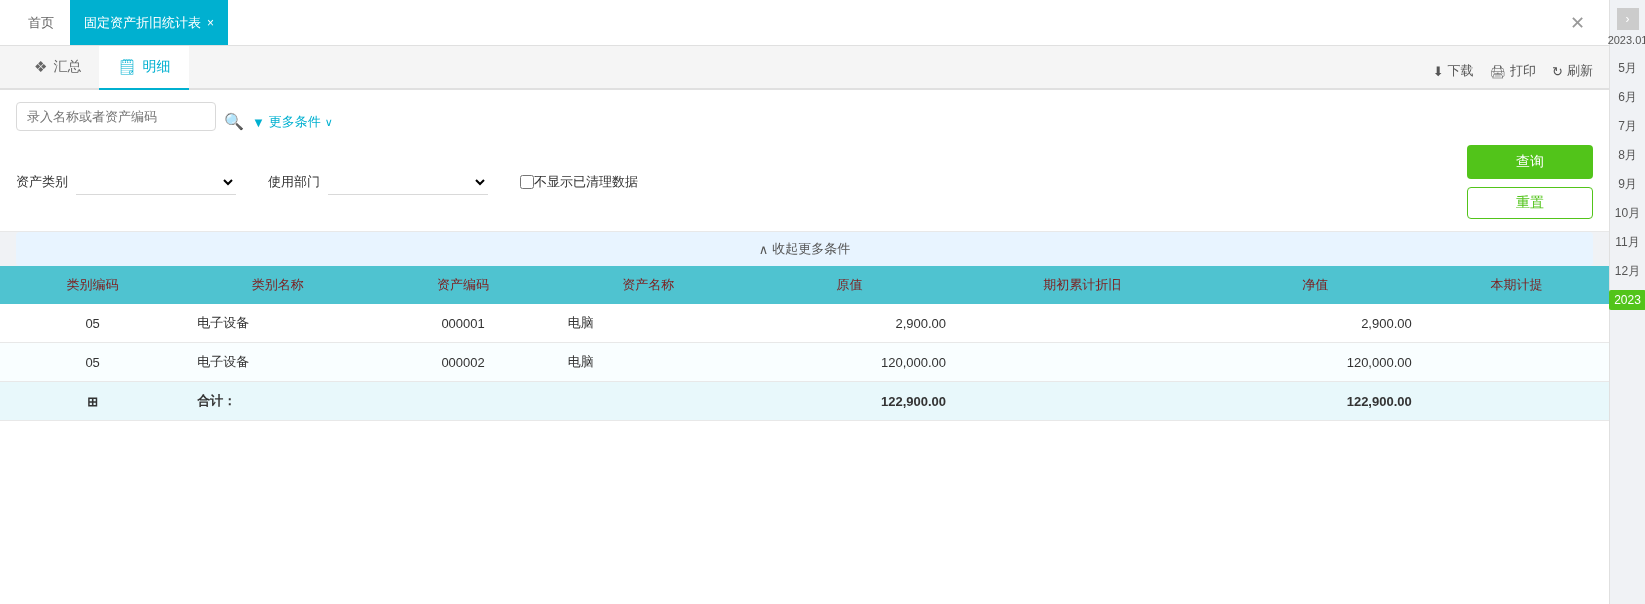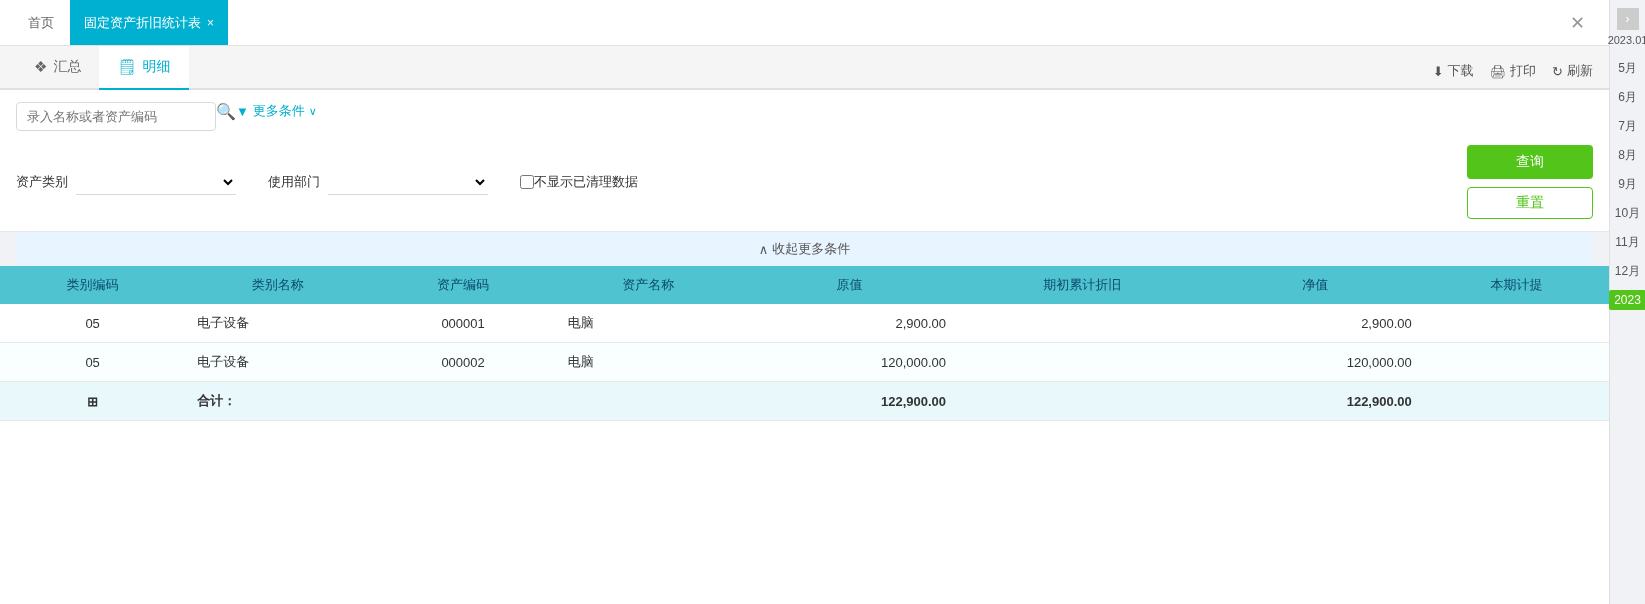--- a/index.html
+++ b/index.html
@@ -20,40 +20,40 @@
     .tab-bar { display: flex; align-items: flex-end; background: #f5f5f5; padding: 0 16px; border-bottom: 2px solid #e0e0e0; height: 44px; gap: 0; }
     .tab-item { display: flex; align-items: center; gap: 6px; padding: 0 18px; height: 44px; cursor: pointer; font-size: 14px; color: #666; border-bottom: 2px solid transparent; margin-bottom: -2px; }
     .tab-item.active { color: #00b0d0; border-bottom: 2px solid #00b0d0; background: #fff; }
     .tab-icon { font-size: 15px; }
     .tab-spacer { flex: 1; }
     .toolbar-btns { display: flex; align-items: center; gap: 16px; padding-bottom: 8px; }
     .toolbar-btn { display: flex; align-items: center; gap: 4px; font-size: 13px; color: #555; cursor: pointer; }
 
     
     .filter-area { background: #fff; padding: 12px 16px; border-bottom: 1px solid #e8e8e8; }
-    .filter-row1 { display: flex; align-items: flex-start; margin-bottom: 0; }
+    .filter-row1 { display: flex; align-items: flex-end; gap: 8px; margin-bottom: 0; }
     .search-input { border: 1px solid #d9d9d9; border-radius: 4px; padding: 6px 10px; width: 200px; font-size: 13px; color: #999; outline: none; }
     .search-icon { color: #999; font-size: 16px; cursor: pointer; }
     .more-filter { display: flex; align-items: center; gap: 4px; color: #00b0d0; font-size: 13px; cursor: pointer; }
     .filter-arrow { font-size: 11px; }
     .filter-row2 { display: flex; align-items: center; gap: 32px; margin-top: 14px; }
     .filter-field { display: flex; align-items: center; gap: 8px; }
     .filter-label { font-size: 13px; color: #333; }
     .filter-select { border: none; border-bottom: 1px solid #d9d9d9; padding: 4px 8px; width: 160px; font-size: 13px; outline: none; background: transparent; cursor: pointer; }
     .filter-checkbox-group { display: flex; align-items: center; gap: 0; }
     .filter-checkbox { width: 14px; height: 14px; border: 1px solid #d9d9d9; cursor: pointer; }
     .filter-btns { margin-left: auto; display: flex; flex-direction: column; gap: 8px; }
     .btn-query { background: #52c41a; color: #fff; border: none; border-radius: 4px; padding: 8px 32px; font-size: 14px; cursor: pointer; }
     .btn-reset { background: #fff; color: #52c41a; border: 1px solid #52c41a; border-radius: 4px; padding: 6px 48px; font-size: 14px; cursor: pointer; }
     .collapse-btn { display: flex; justify-content: center; align-items: center; padding: 8px 0; margin: 0 16px; background: #e8f4ff; border-radius: 4px; color: #555; font-size: 13px; cursor: pointer; gap: 4px; }
 
     
     .table-container { flex: 1; overflow: auto; margin: 0; background: #fff; }
     table { width: 100%; border-collapse: collapse; }
-    thead tr { background: #4fc3d0; color: #0c4a6e; }
+    thead tr { background: #4fc3d0; color: #7f1d1d; }
     thead th { padding: 10px 12px; font-size: 13px; font-weight: normal; text-align: center; border: none; white-space: nowrap; }
     tbody tr { border-bottom: 1px solid #e8e8e8; }
     tbody tr:nth-child(odd) { background: #fff; }
     tbody tr:nth-child(even) { background: #f9feff; }
     tbody tr.total-row { background: #e8f8fb; font-weight: bold; }
     tbody td { padding: 10px 12px; font-size: 13px; text-align: center; }
     tbody td.text-right { text-align: right; }
     tbody td.text-left { text-align: left; }
 
     

